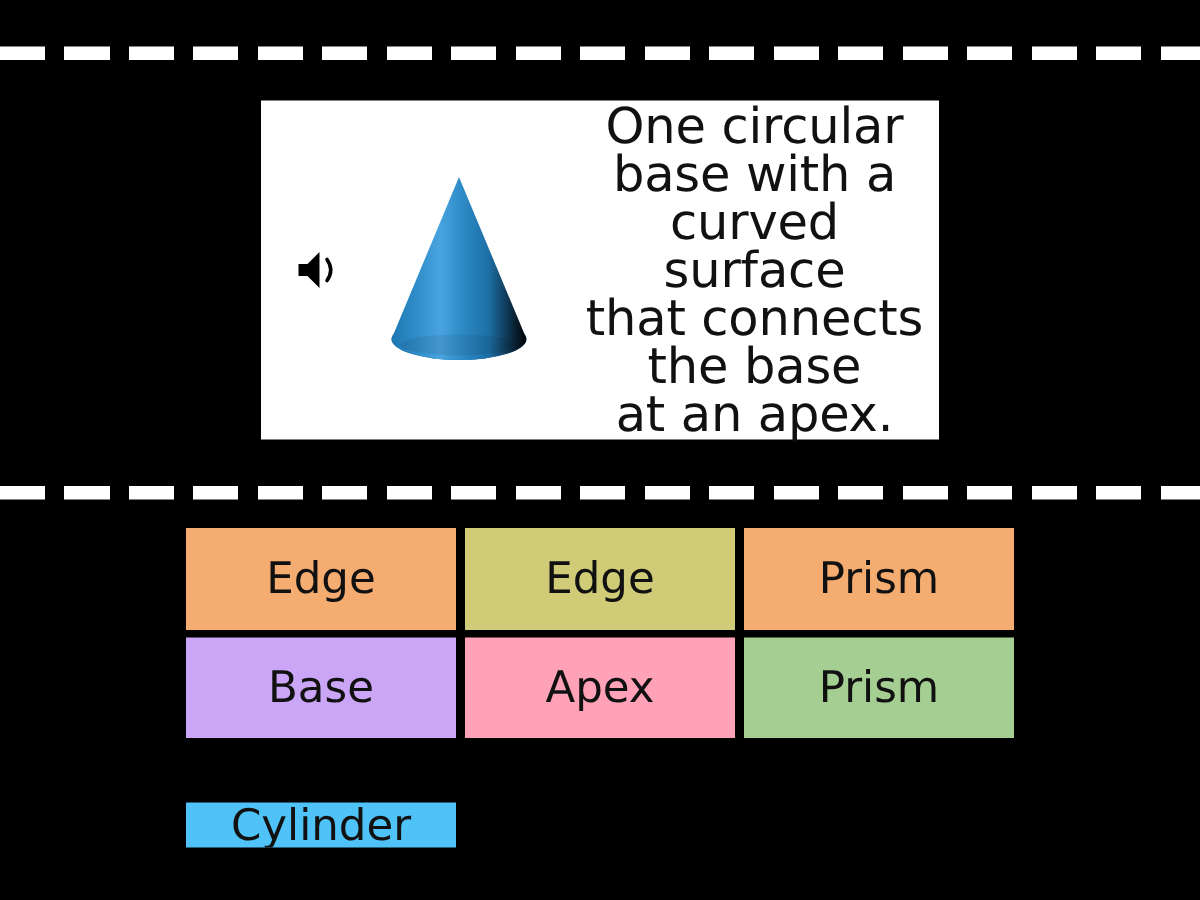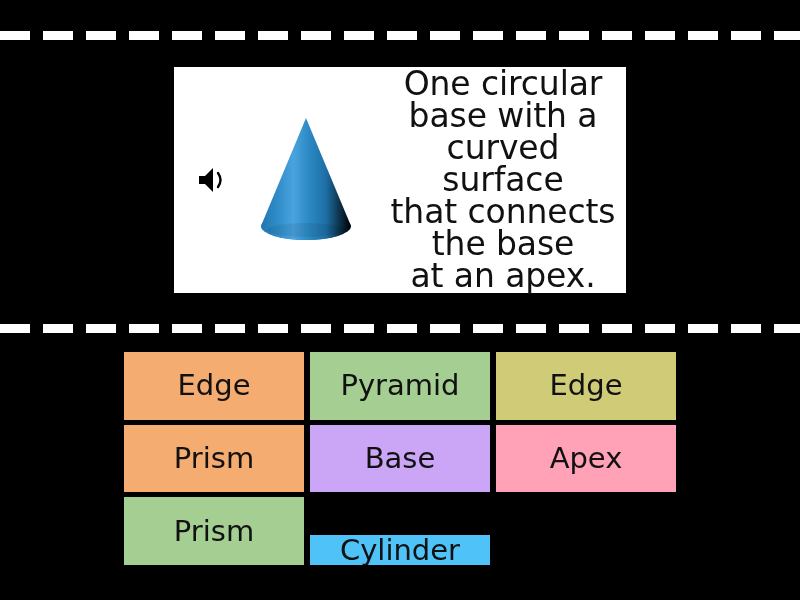--- a/index.html
+++ b/index.html
@@ -173,21 +173,20 @@
 that connects
 the base
 at an apex.</div>
 
   </div>
 
   <div class="dashed-rule" id="rule-bottom"></div>
 
   <div class="answer-grid">
     <button class="answer-tile" style="background-color: rgb(245, 172, 112);">Edge</button>
-    <button class="answer-tile" style="background-color: rgb(165, 206, 147);">Pyramid</button>
     <button class="answer-tile" style="background-color: rgb(207, 203, 119);">Edge</button>
     <button class="answer-tile" style="background-color: rgb(245, 172, 112);">Prism</button>
     <button class="answer-tile" style="background-color: rgb(203, 166, 247);">Base</button>
     <button class="answer-tile" style="background-color: rgb(255, 162, 184);">Apex</button>
     <button class="answer-tile" style="background-color: rgb(165, 206, 147);">Prism</button>
     <button class="answer-tile" style="background-color: rgb(79, 195, 247); margin-top: 38px;">Cylinder</button>
   </div>
 
 </div>
 

